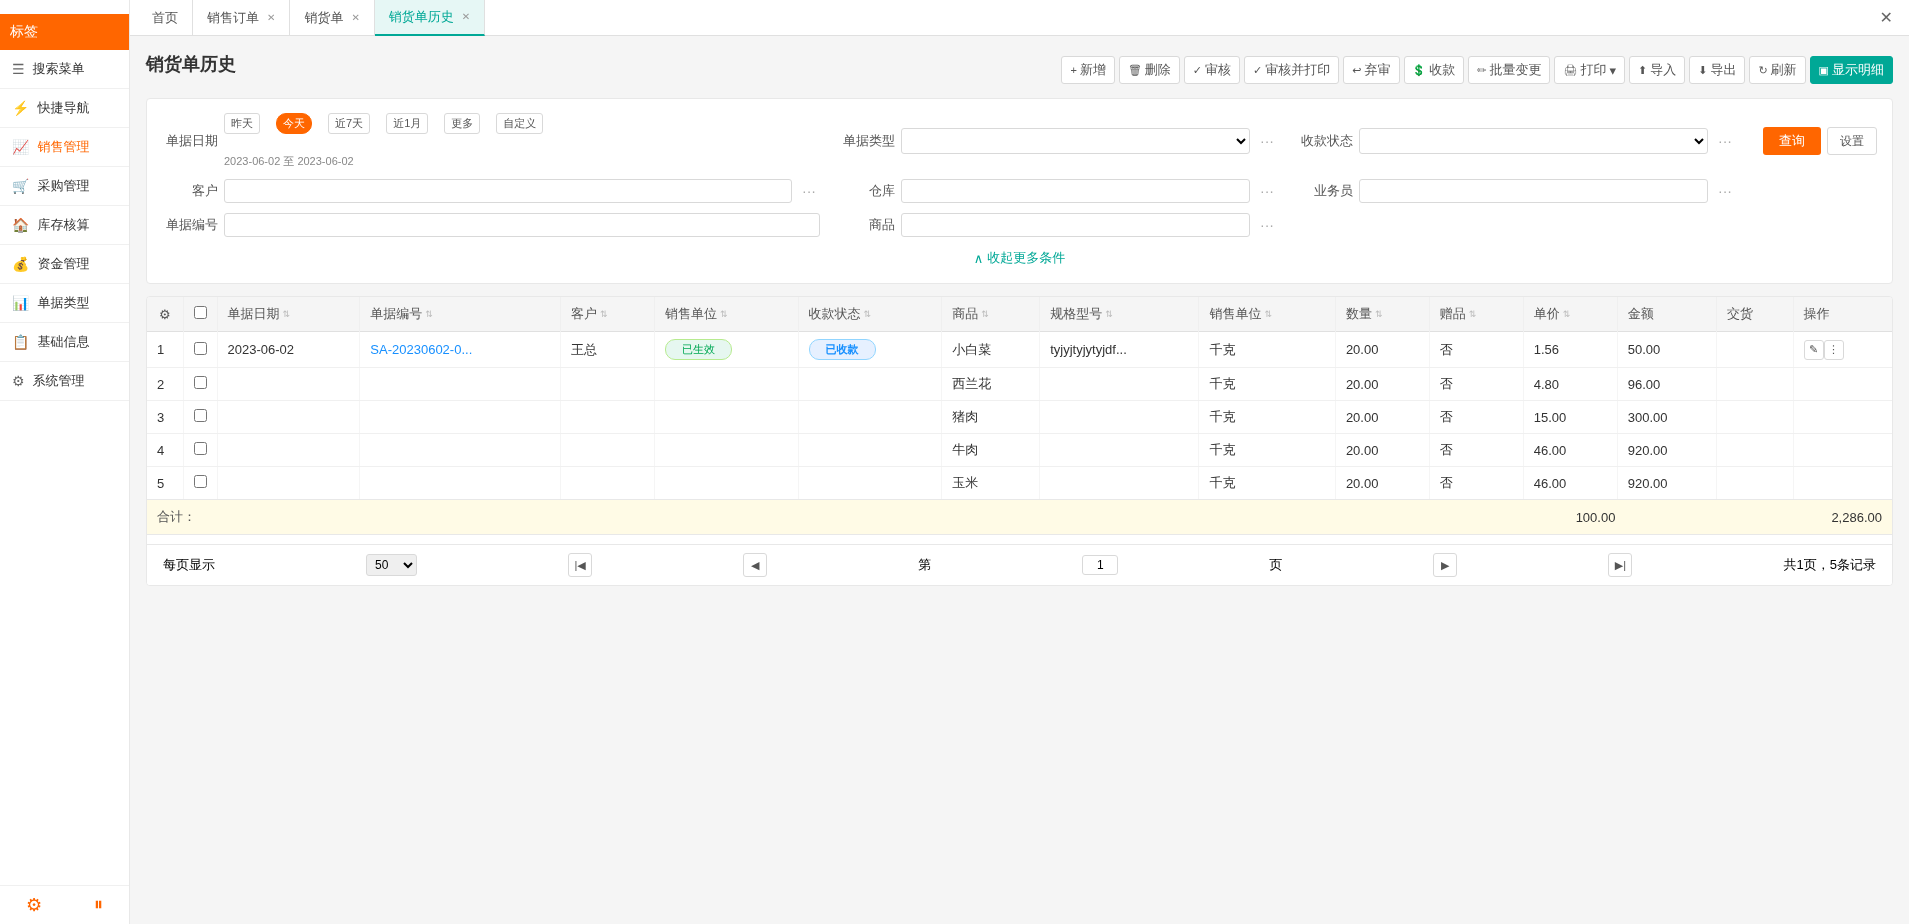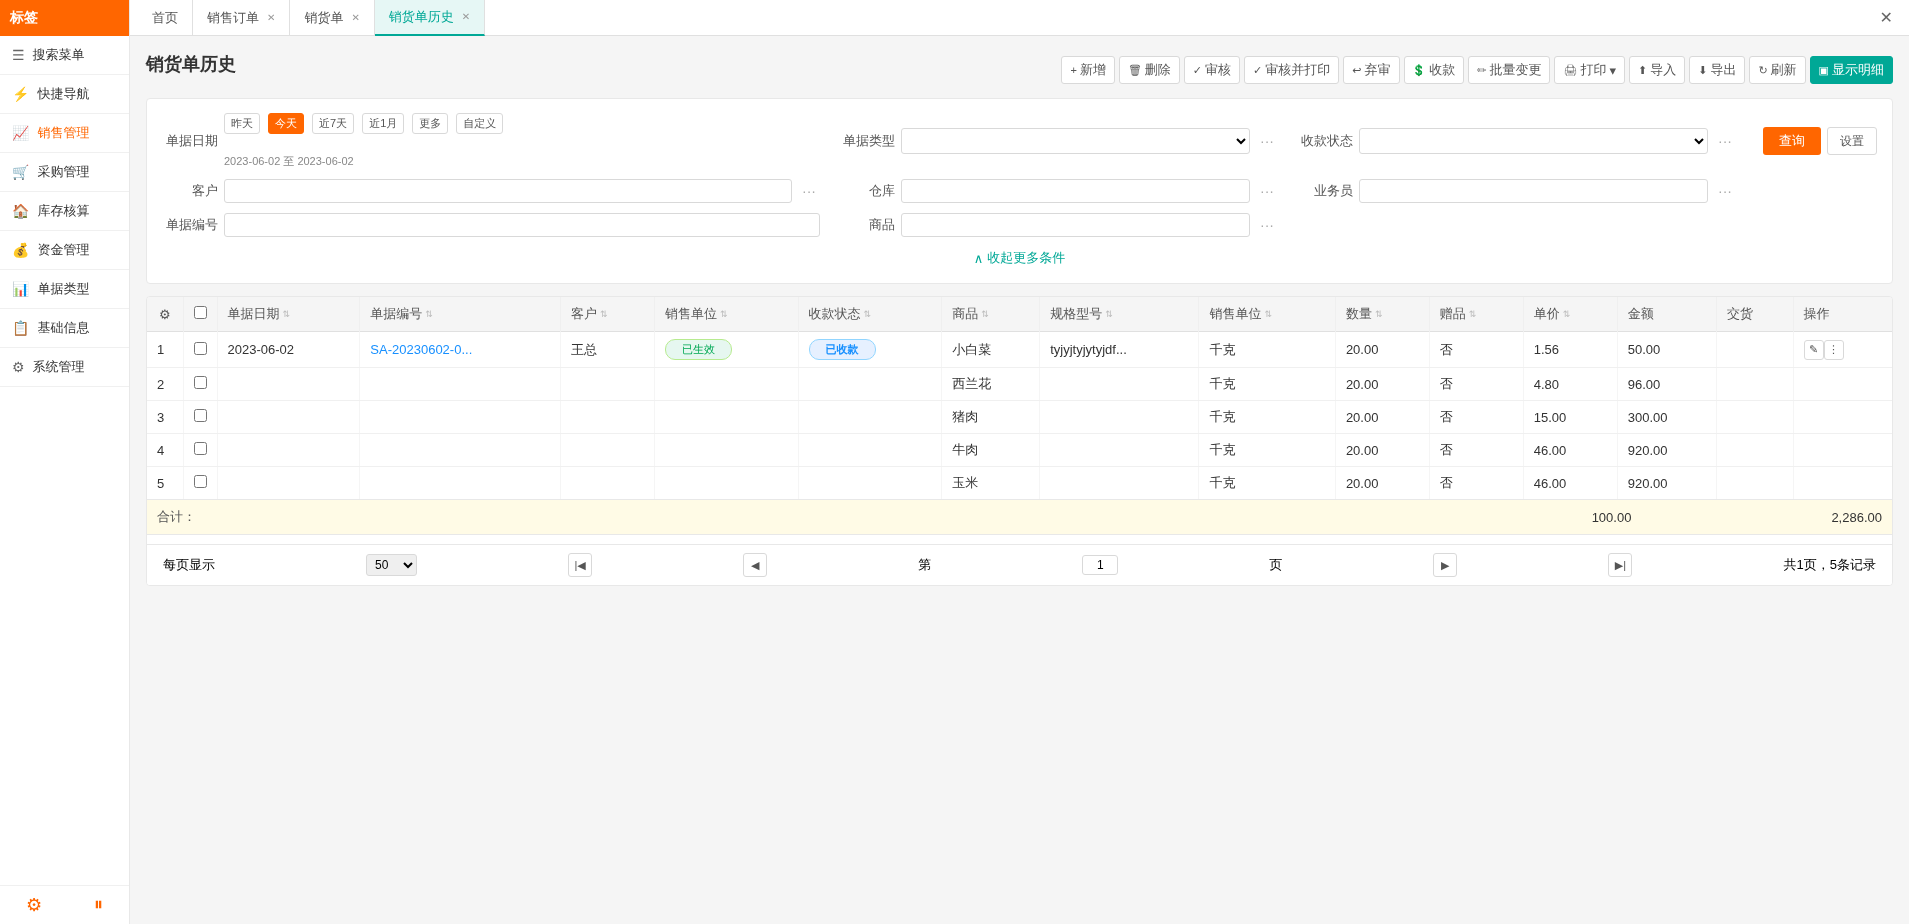--- a/index.html
+++ b/index.html
@@ -13,24 +13,25 @@
       display: flex;
       flex-direction: column;
       flex-shrink: 0;
       height: 100%;
     }
     .sidebar-logo {
       background: #ff6600;
       color: #fff;
       padding: 6px 10px;
       font-size: 14px;
-      font-weight: bold;
+      font-weight: normal;
       height: 36px;
       display: flex;
       align-items: center;
+      margin-top: 14px;
     }
     .sidebar-item {
       display: flex;
       align-items: center;
       padding: 10px 12px;
       cursor: pointer;
       color: #333;
       gap: 8px;
       border-bottom: 1px solid #f0f0f0;
     }
@@ -166,32 +167,32 @@
       flex: 1;
       border: 1px solid #d9d9d9;
       border-radius: 3px;
       padding: 4px 8px;
       font-size: 12px;
       color: #333;
     }
     .filter-date-group {
       display: flex;
       align-items: center;
-      gap: 8px;
+      gap: 16px;
     }
     .date-btn {
       padding: 2px 6px;
       border: 1px solid #d9d9d9;
       border-radius: 3px;
       cursor: pointer;
       font-size: 11px;
       color: #555;
       background: #fff;
     }
-    .date-btn.active { background: #ff6600; color: #fff; border-color: #ff6600; }
+    .date-btn.active { background: #ff6600; color: #fff; border-color: #ff6600; border-radius: 10px; }
     .date-range-text { font-size: 11px; color: #888; margin-top: 18px; }
     .filter-select {
       flex: 1;
       border: 1px solid #d9d9d9;
       border-radius: 3px;
       padding: 4px 8px;
       font-size: 12px;
       background: #fff;
     }
     .filter-dots {
@@ -724,21 +725,21 @@
               <td></td>
               <td></td>
             </tr>
           </tbody>
       </table>
 
       <div class="table-footer">
         <span class="footer-label">合计：</span>
         <span style="flex:1;"></span>
         <span style="min-width:600px;"></span>
-        <span style="margin-right: 0; text-align: right;">100.00</span>
+        <span style="margin-right: 16px; text-align: right;">100.00</span>
         <span style="min-width:200px;"></span>
         <span>2,286.00</span>
       </div>
 
       <div class="scrollbar-area">
         <div class="scrollbar-inner"></div>
       </div>
 
       <div class="pagination">
         <span>每页显示</span>

